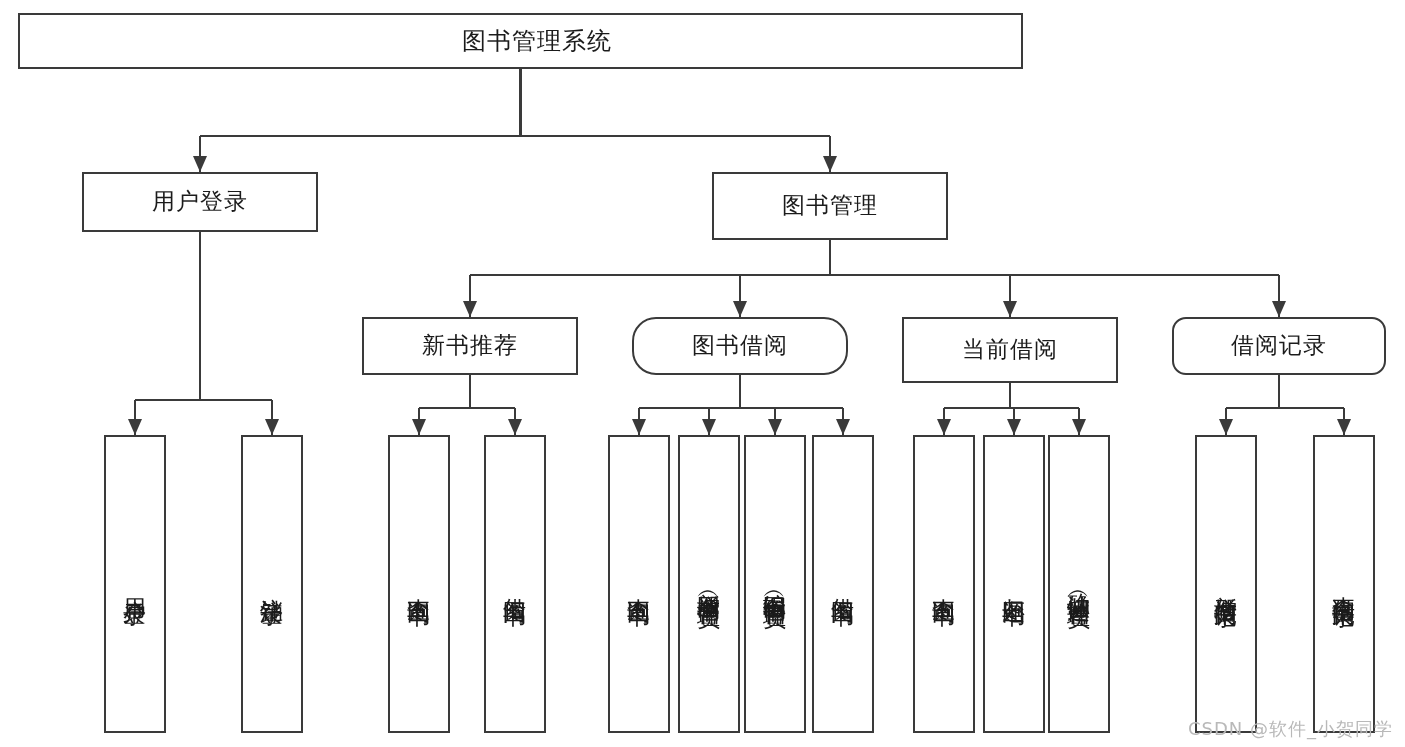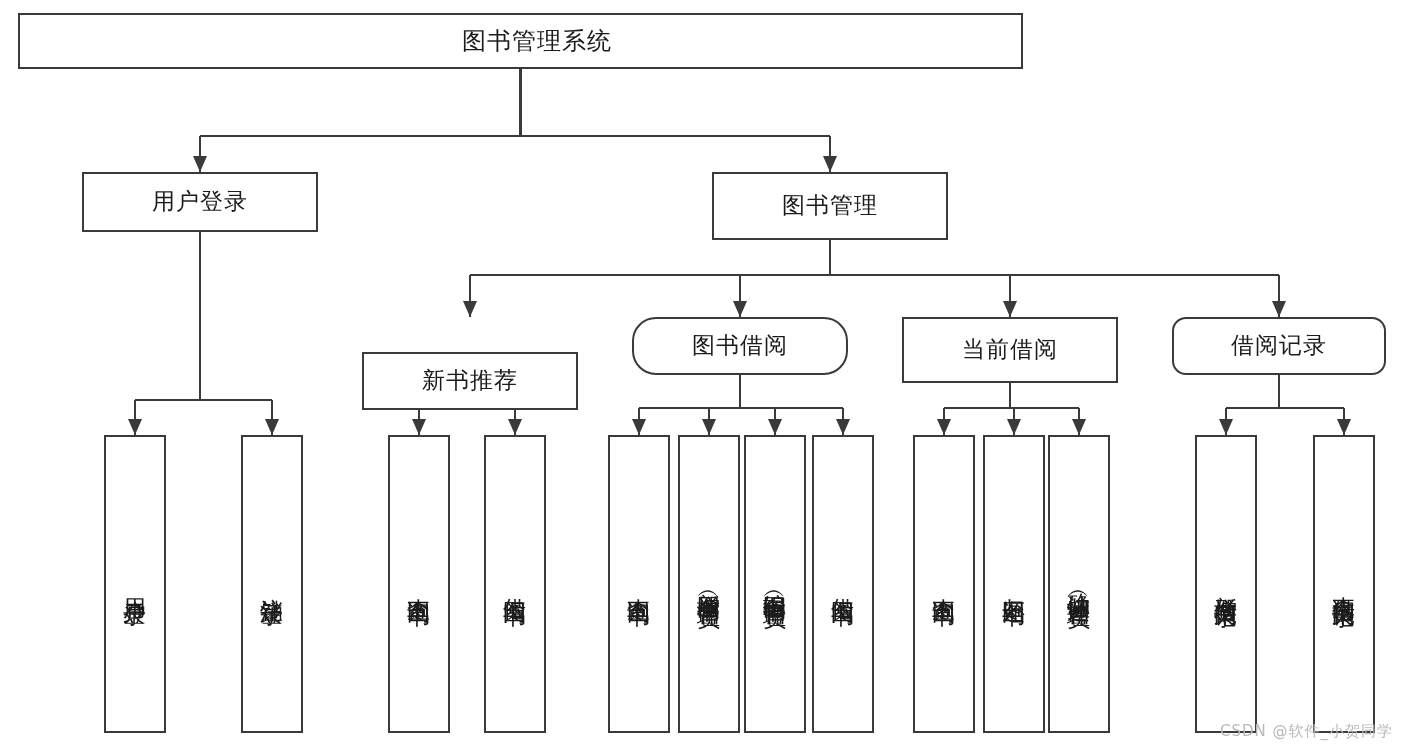--- a/index.html
+++ b/index.html
@@ -32,21 +32,21 @@
     text-orientation:upright;
     padding:6px 0;
     white-space:nowrap;
   }
   .node.root{ font-size:24px;padding-left:33px; }
 
   #watermark{
     position:absolute;
     right:12px;
     bottom:6px;
-    font-size:15px;
+    font-size:18px;
     color:#b9b9b9;
     letter-spacing:1px;
     white-space:nowrap;
     font-family:"DejaVu Sans","Liberation Sans",sans-serif;
   }
 </style>
 </head>
 <body>
 
 <div id="diagram">
@@ -110,21 +110,21 @@
     <span>图书管理系统</span>
   </div>
 
   <div class="node h" style="left: 82px; top: 172px; width: 236px; height: 60px;">
     <span>用户登录</span>
   </div>
   <div class="node h" style="left: 712px; top: 172px; width: 236px; height: 68px;">
     <span>图书管理</span>
   </div>
 
-  <div class="node h" style="left: 362px; top: 317px; width: 216px; height: 58px; margin-top: 35px;">
+  <div class="node h" style="left: 362px; top: 317px; width: 216px; height: 58px;">
     <span>新书推荐</span>
   </div>
   <div class="node h" style="left: 632px; top: 317px; width: 216px; height: 58px; border-radius: 24px;">
     <span>图书借阅</span>
   </div>
   <div class="node h" style="left: 902px; top: 317px; width: 216px; height: 66px;">
     <span>当前借阅</span>
   </div>
   <div class="node h" style="left: 1172px; top: 317px; width: 214px; height: 58px; border-radius: 14px;">
     <span>借阅记录</span>

